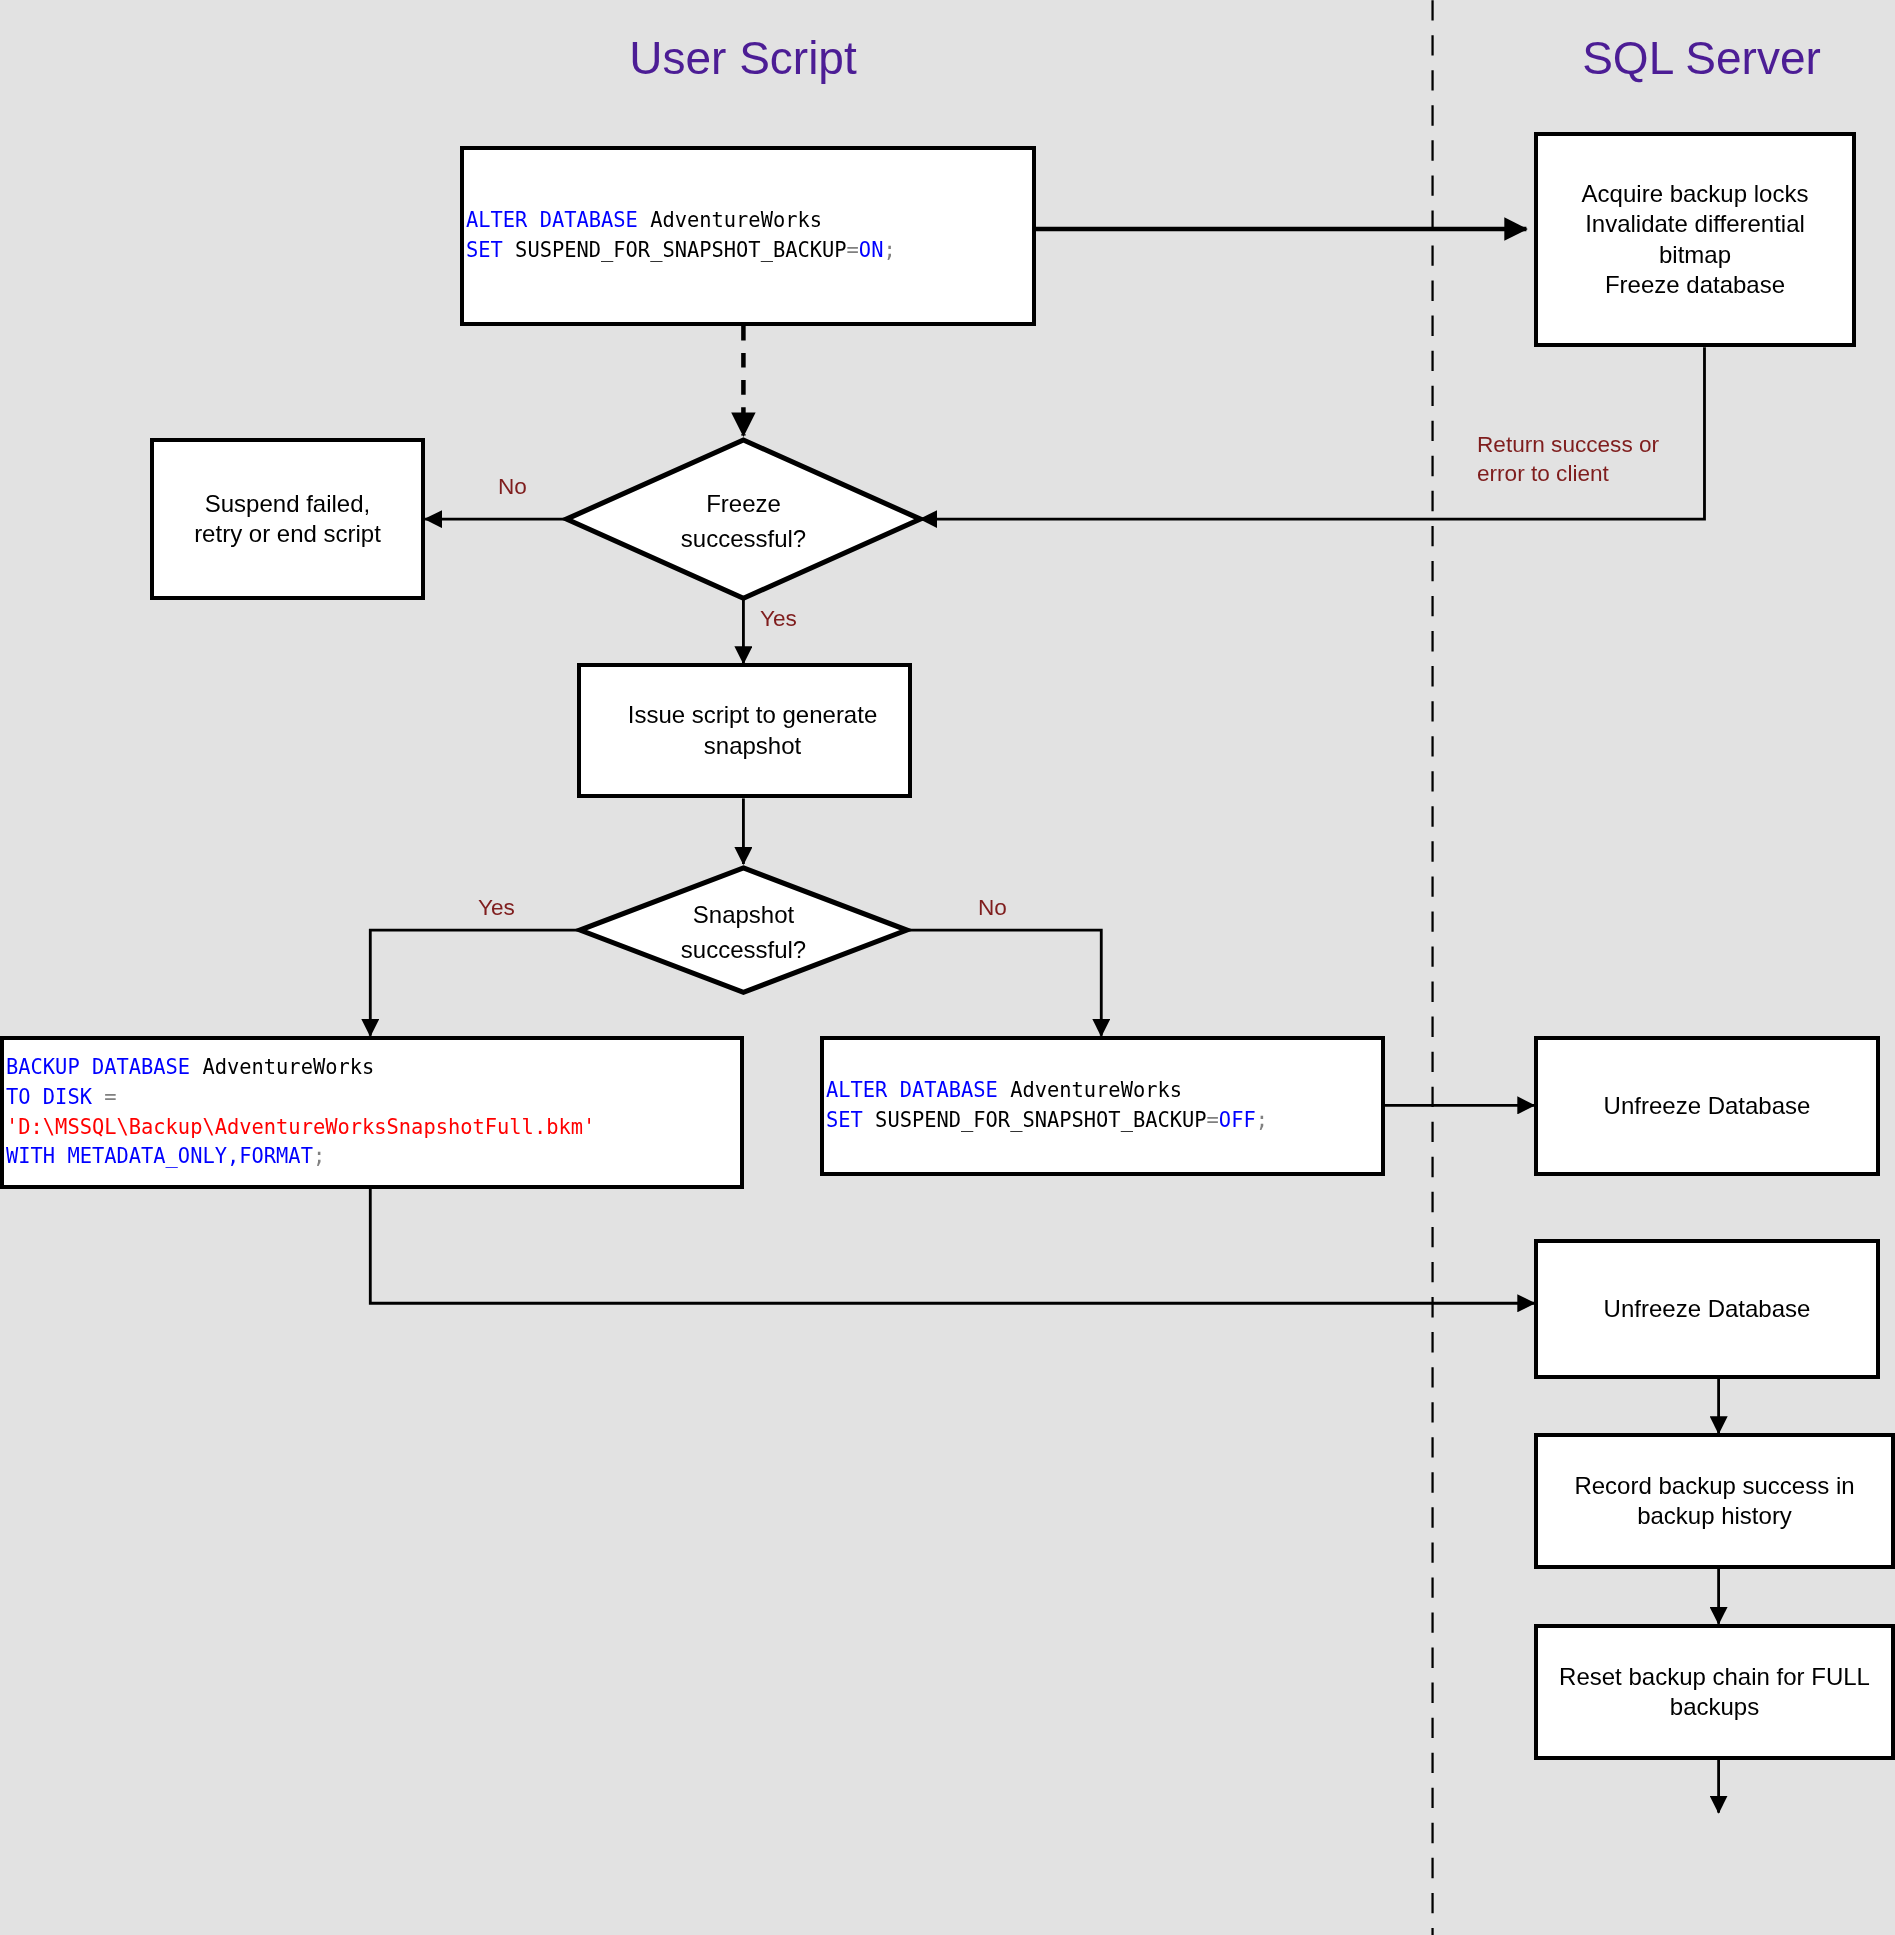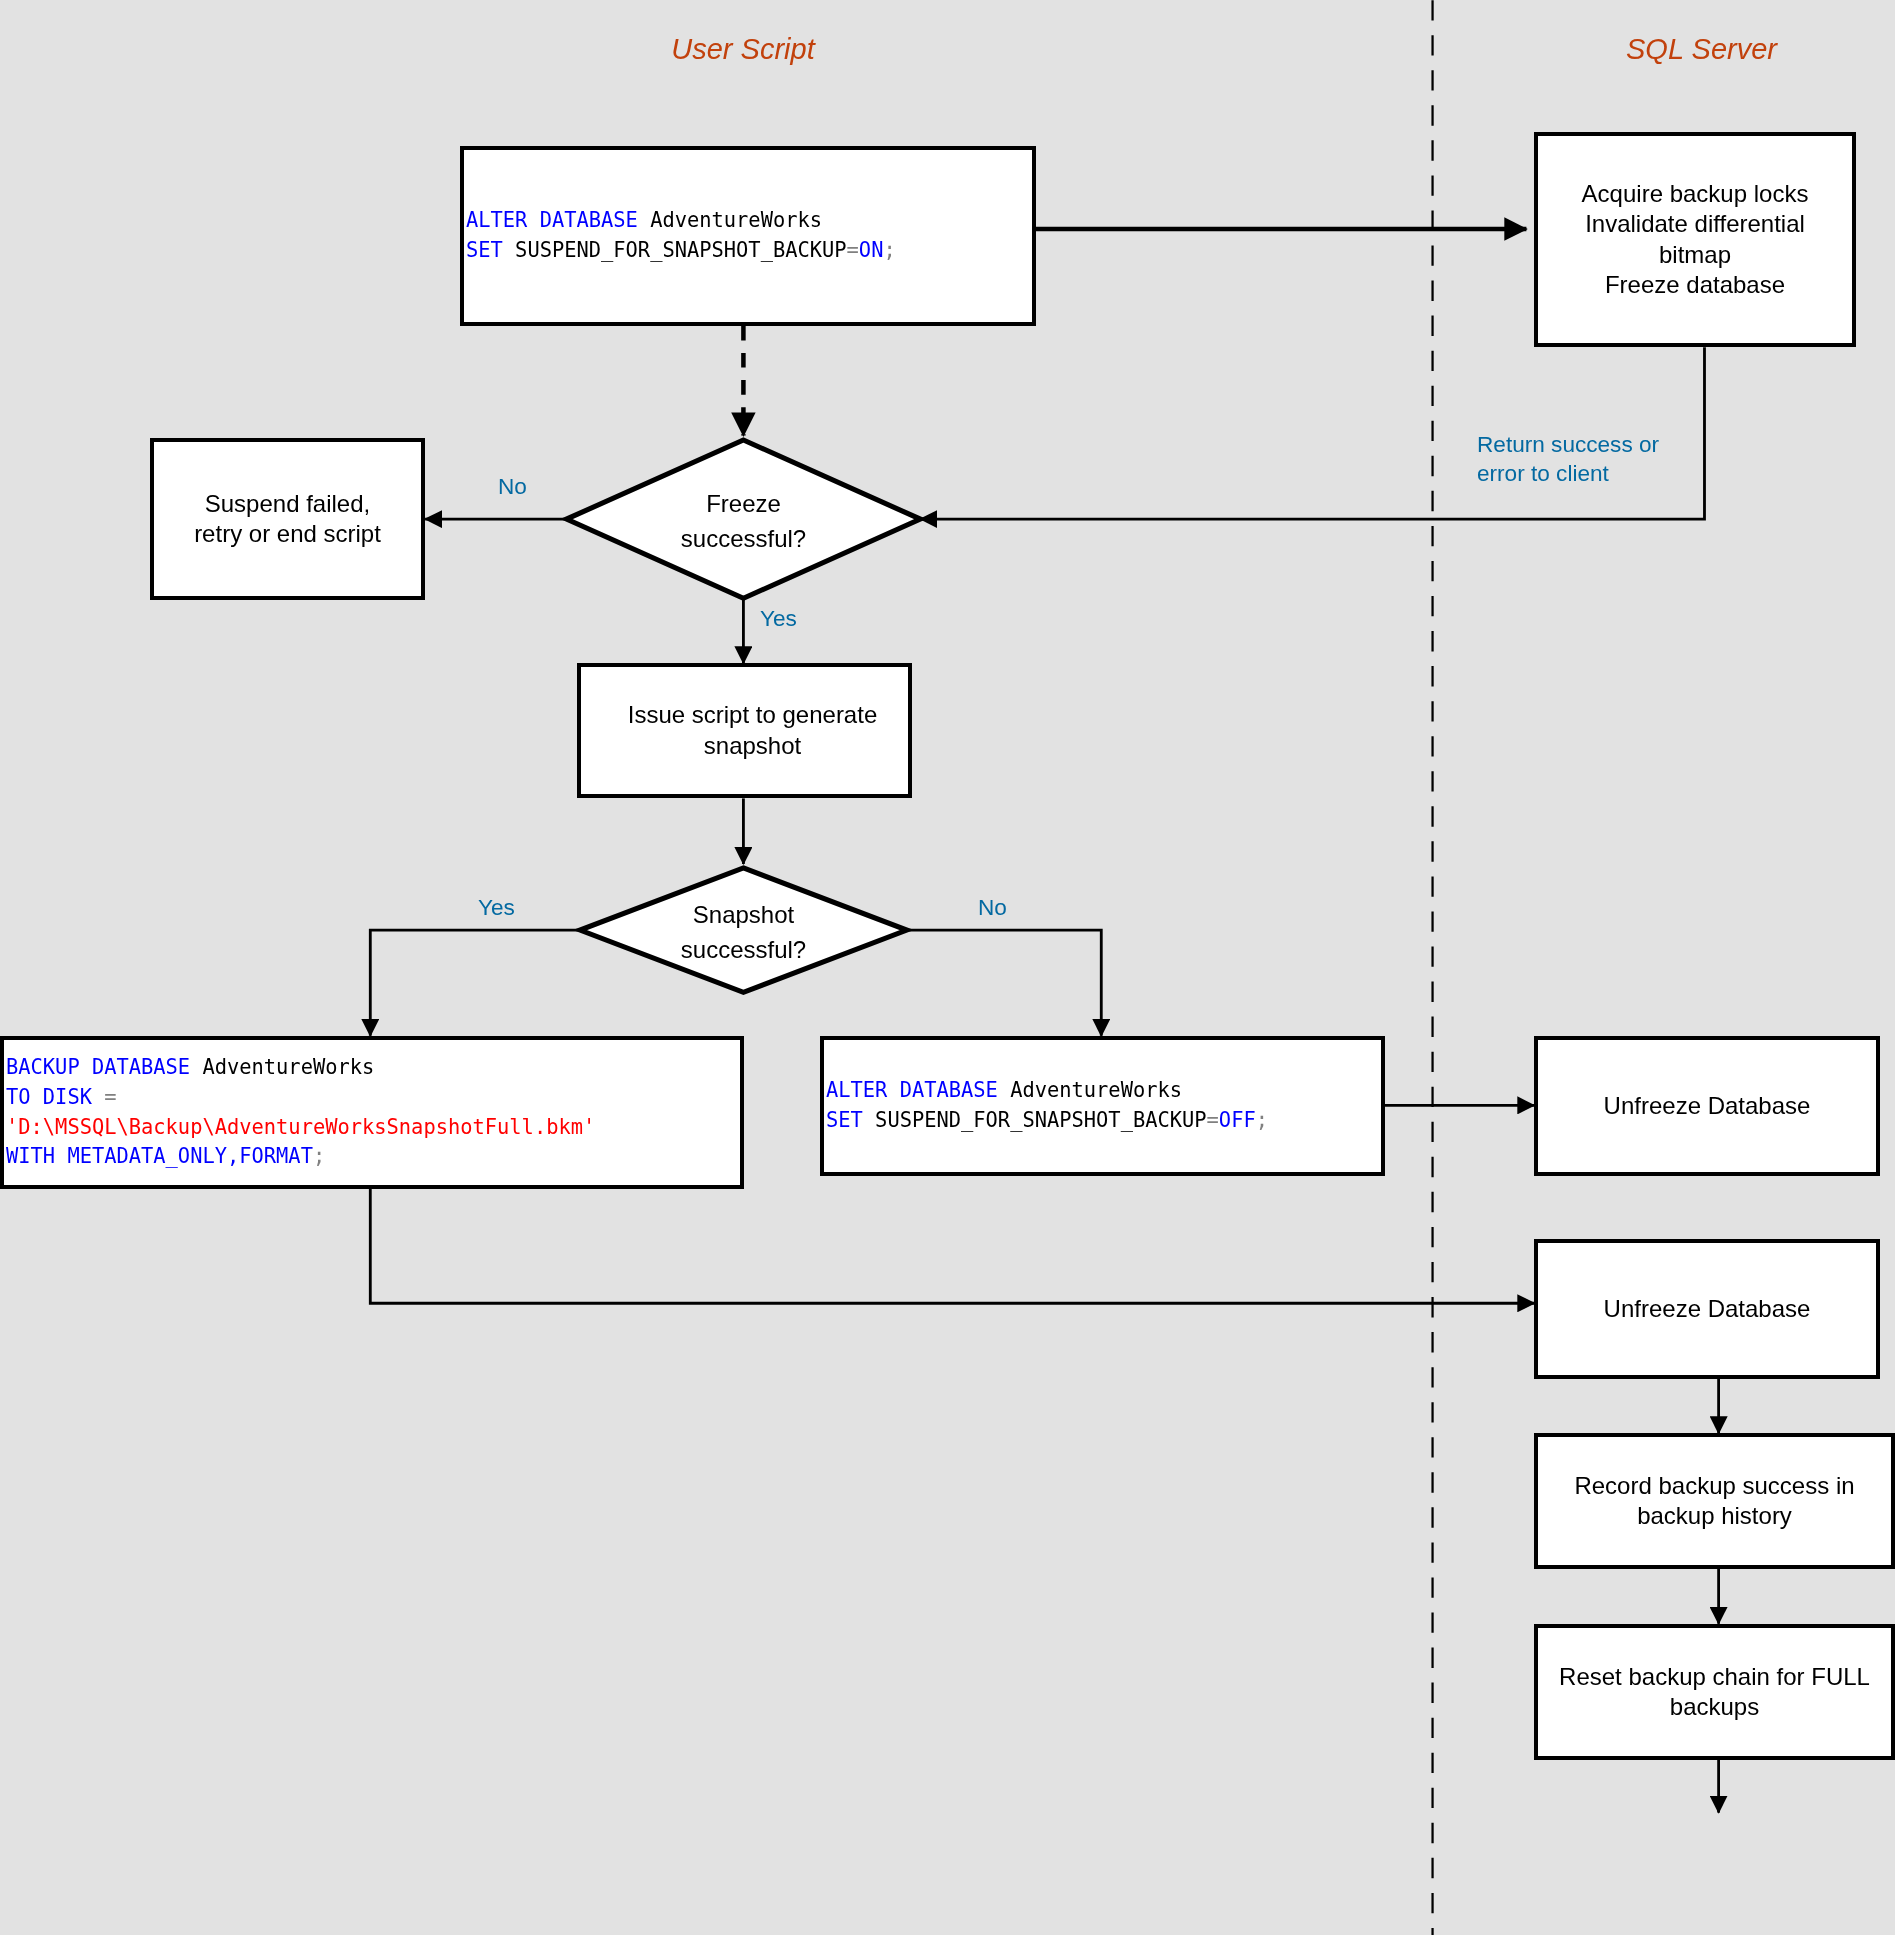--- a/index.html
+++ b/index.html
@@ -16,26 +16,25 @@
     overflow: hidden;
   }
   svg.layer {
     position: absolute;
     top: 0; left: 0;
     width: 1895px;
     height: 1936px;
   }
   .swimlane-title {
     position: absolute;
-    font-size: 29px;
-    color: #c2410c;
+    font-size: 46px;
+    color: #4c1d95;
     text-align: center;
     white-space: nowrap;
     line-height: 1;
-    font-style: italic;
   }
   .node {
     position: absolute;
     background: #ffffff;
     border: 4px solid #000000;
     box-sizing: border-box;
     display: flex;
     align-items: center;
     justify-content: center;
     text-align: center;
@@ -66,21 +65,21 @@
     text-align: center;
     font-size: 24px;
     line-height: 1.45;
     color: #000;
     white-space: pre-line;
     pointer-events: none;
   }
   .edge-label {
     position: absolute;
     font-size: 22.6px;
-    color: #0369a1;
+    color: #7f1d1d;
     white-space: nowrap;
     line-height: 1.3;
   }
   .edge-label.multi { white-space: pre-line; text-align: left; }
 </style>
 </head>
 <body>
 
 <div id="stage">
 

